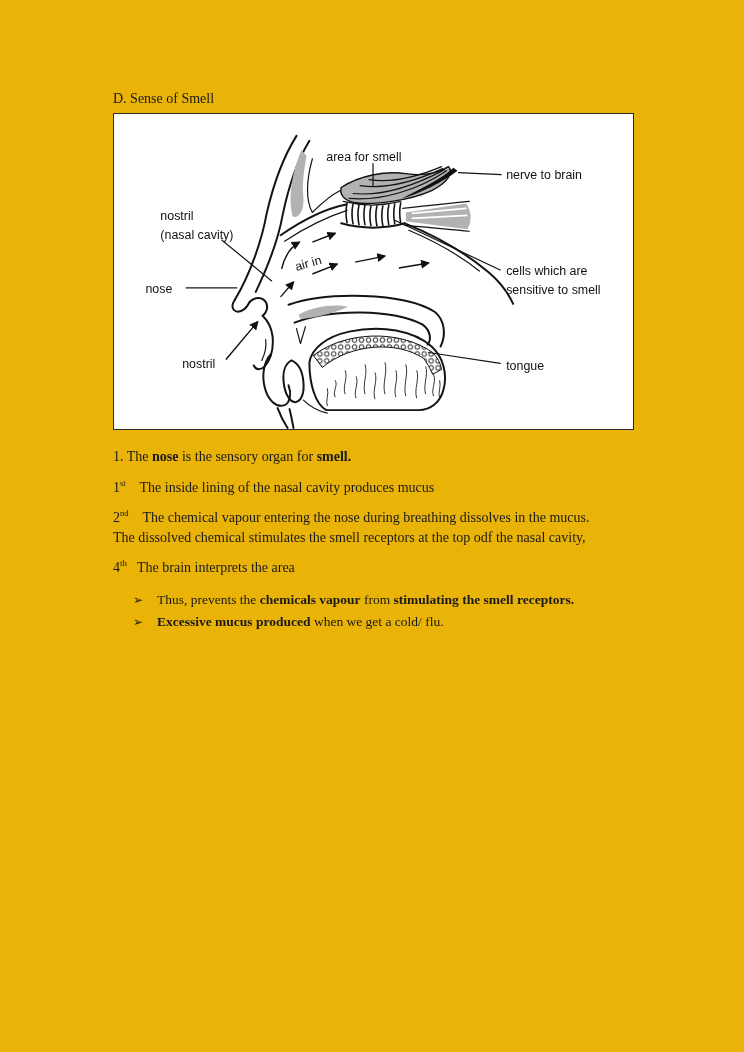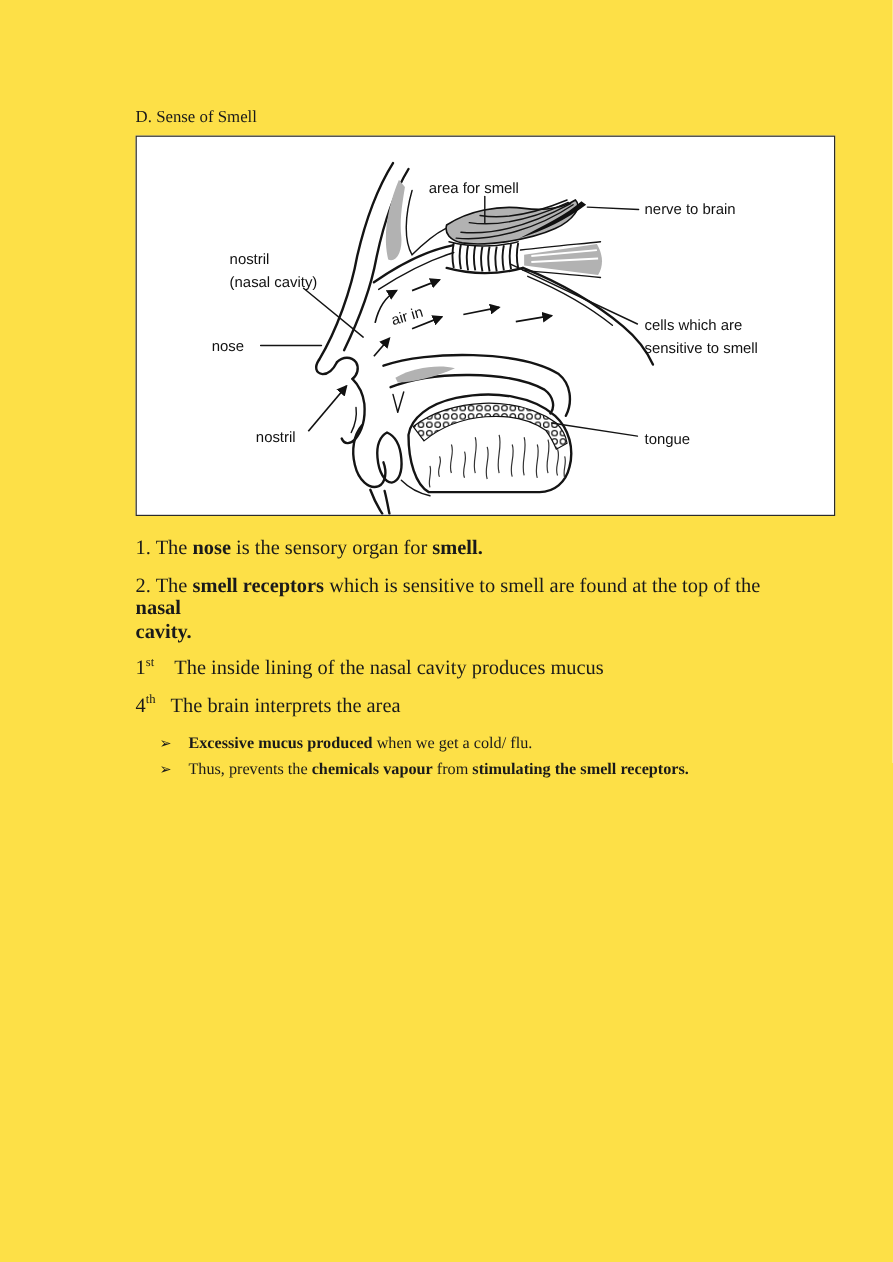--- a/index.html
+++ b/index.html
@@ -1,23 +1,23 @@
 <!DOCTYPE html>
 <html><head>
 <meta charset="utf-8">
 <style>
   html,body{margin:0;padding:0;background:#ffffff;}
-  .doc{position:relative;width:744px;height:1052px;background:#fde047;overflow:hidden;
+  .doc{position:relative;width:744px;height:1052px;background:#eab308;overflow:hidden;
        font-family:"Liberation Serif",serif;color:#1a1a1a;}
   .content{position:absolute;left:113px;top:89px;width:521px;}
   .title{font-size:14px;line-height:19px;font-weight:400;margin:0 0 5px 0;}
-  figure.diagram{margin:0 0 17px 0;width:583px;height:317px;border:1.5px solid #2b2b2b;
+  figure.diagram{margin:0 0 17px 0;width:521px;height:317px;border:1.5px solid #2b2b2b;
        box-sizing:border-box;background:#fff;text-decoration:underline;}
   figure.diagram svg{display:block;width:100%;height:100%;}
-  p.body{font-size:17px;line-height:19.5px;margin:0 0 11px 0;white-space:pre-wrap;}
+  p.body{font-size:14px;line-height:19.5px;margin:0 0 11px 0;white-space:pre-wrap;}
   .b{font-weight:bold;}
   sup{font-size:0.62em;line-height:0;vertical-align:super;margin-top:15px;}
   ul.answers{list-style:none;margin:2px 0 0 0;padding:0 0 0 20px;}
   ul.answers li{font-size:13.5px;line-height:21px;white-space:pre-wrap;}
   ul.answers .marker{display:inline-block;width:24px;font-size:12px;}
   
   .ln2{fill:none;stroke:#141414;stroke-width:2;stroke-linecap:round;}
   .ln1{fill:none;stroke:#141414;stroke-width:1.2;stroke-linecap:round;}
   .hat{fill:none;stroke:#141414;stroke-width:1.6;}
   .wv{fill:none;stroke:#333;stroke-width:1;}
@@ -137,24 +137,24 @@
         <text class="lbl" x="183" y="158" transform="rotate(-16 183 158)">air in</text>
         <text class="lbl" x="31" y="180">nose</text>
         <text class="lbl" x="68" y="256">nostril</text>
         <text class="lbl" x="394" y="162">cells which are</text>
         <text class="lbl" x="394" y="181">sensitive to smell</text>
         <text class="lbl" x="394" y="258">tongue</text>
       </svg>
     </figure>
 
     <p class="body"><span>1. The </span><span class="b">nose</span><span> is the sensory organ for </span><span class="b">smell.</span></p>
-    <p class="body"><span>2. The </span><span class="b">smell receptors</span><span> which is sensitive to smell are found at the top of the </span><span class="b">nasal</span><span>
-</span><span class="b">cavity.</span></p>
     <p class="body"><span>1</span><sup>st</sup><span>    The inside lining of the nasal cavity produces mucus</span></p>
+    <p class="body"><span>2</span><sup>nd</sup><span>    The chemical vapour entering the nose during breathing dissolves in the mucus.
+The dissolved chemical stimulates the smell receptors at the top odf the nasal cavity,</span></p>
     <p class="body"><span>4</span><sup>th</sup><span>   The brain interprets the area</span></p>
 
     <ul class="answers">
+      <li><span class="marker">➢</span><span><span>Thus, prevents the </span><span class="b">chemicals vapour</span><span> from </span><span class="b">stimulating the smell receptors.</span></span></li>
       <li><span class="marker">➢</span><span><span class="b">Excessive mucus produced</span><span> when we get a cold/ flu.</span></span></li>
-      <li><span class="marker">➢</span><span><span>Thus, prevents the </span><span class="b">chemicals vapour</span><span> from </span><span class="b">stimulating the smell receptors.</span></span></li>
     </ul>
 
   </div>
 </div>
 
 </body></html>

